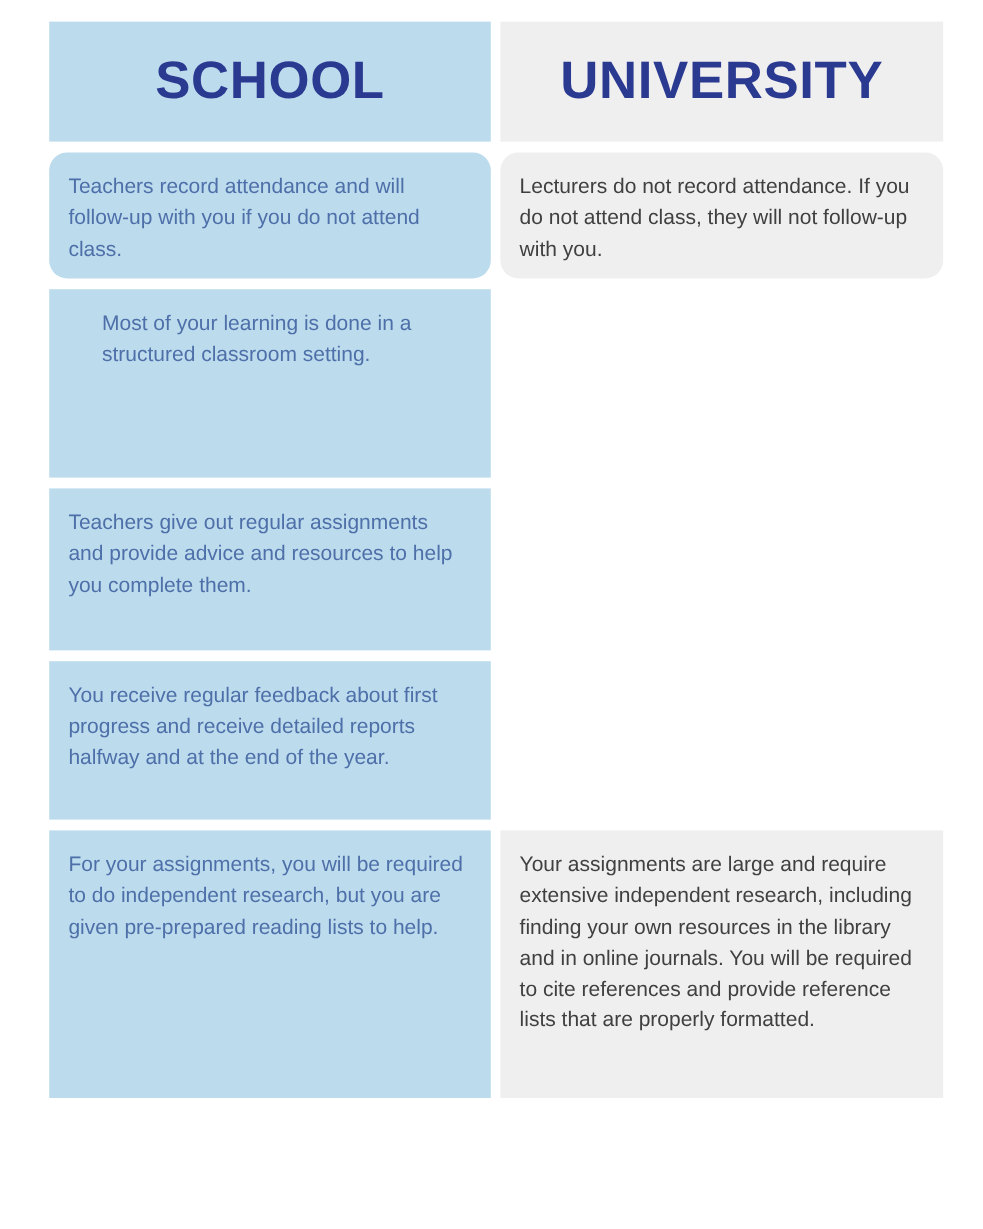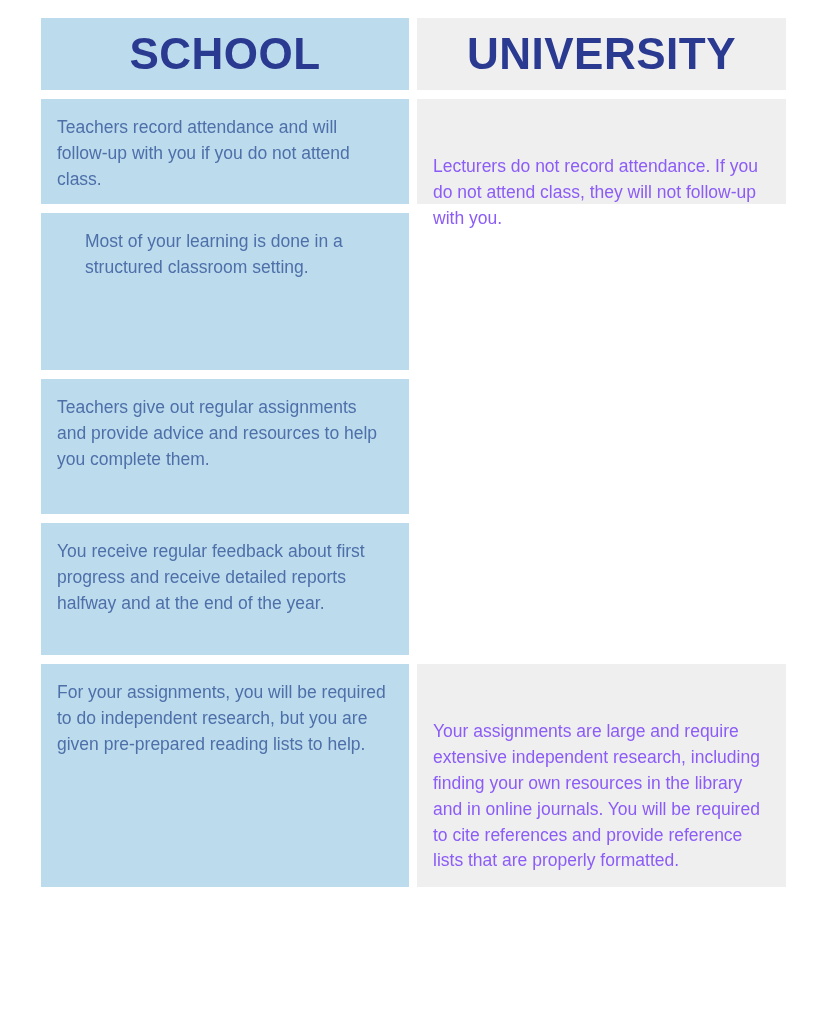--- a/index.html
+++ b/index.html
@@ -38,21 +38,21 @@
     background: #bcdcee;
     margin-right: 8px;
   }
   .cell.col-university {
     background: #f0eff0;
     width: 369px;
   }
 
   
   .header-row .cell {
-    height: 72px;
+    height: 100px;
     display: flex;
     align-items: center;
     justify-content: center;
     padding: 0;
   }
   .header-title {
     font-family: "Liberation Sans Narrow", "Liberation Sans", sans-serif;
     font-size: 44px;
     font-weight: bold;
     letter-spacing: 0.5px;
@@ -65,26 +65,25 @@
   .body-text {
     font-size: 17.5px;
     line-height: 1.48;
     margin: 0;
     white-space: pre-line;
   }
   .col-school .body-text {
     color: #4e6fa8;
   }
   .col-university .body-text {
-    color: #8b5cf6;
-    margin-top: 39px;
+    color: #404040;
   }
 
   
-  .row-1 .cell { height: 105px; }
+  .row-1 .cell { height: 105px; border-radius: 15px; }
   .row-2 .cell { height: 157px; padding-left: 44px; }
   .row-3 .cell { height: 135px; }
   .row-4 .cell { height: 132px; }
   .row-5 .cell { height: 223px; }
 </style>
 </head>
 <body>
 
 <div class="comparison-table">
 

